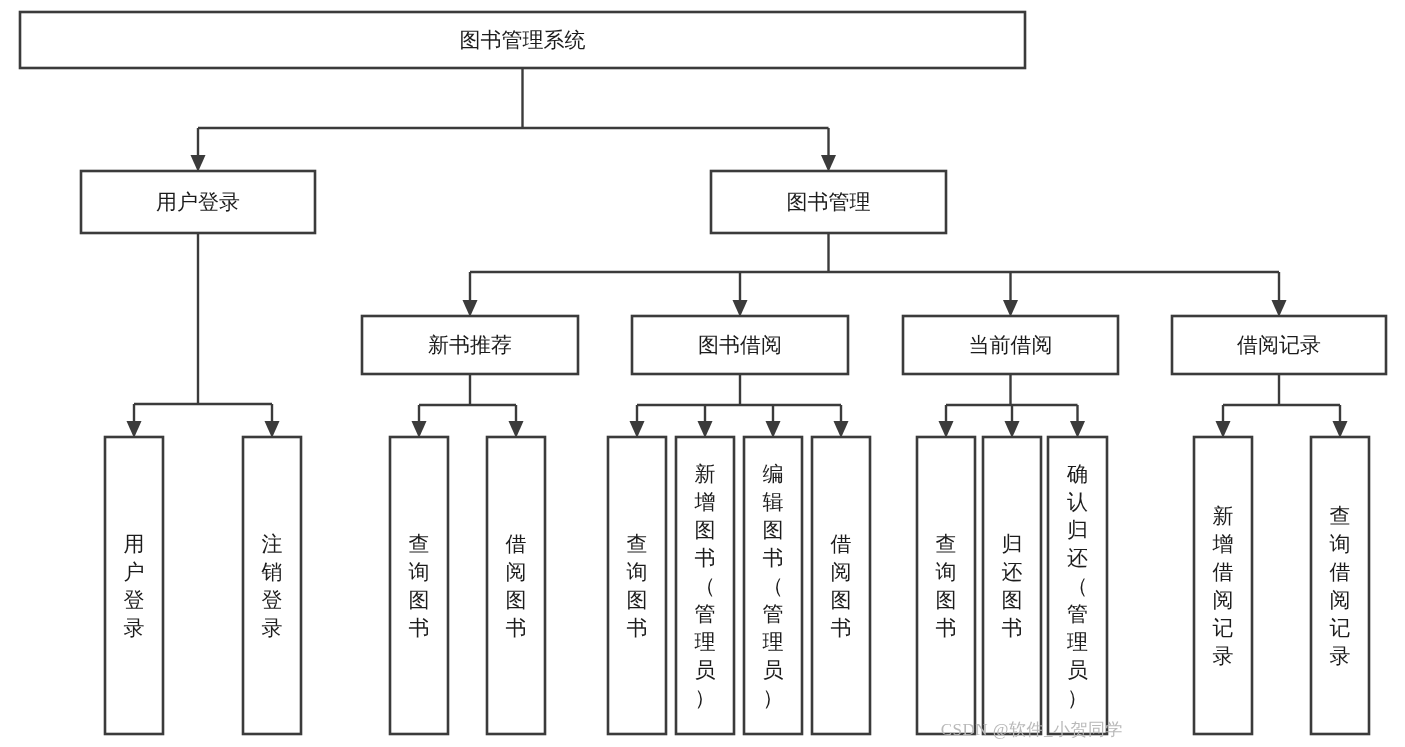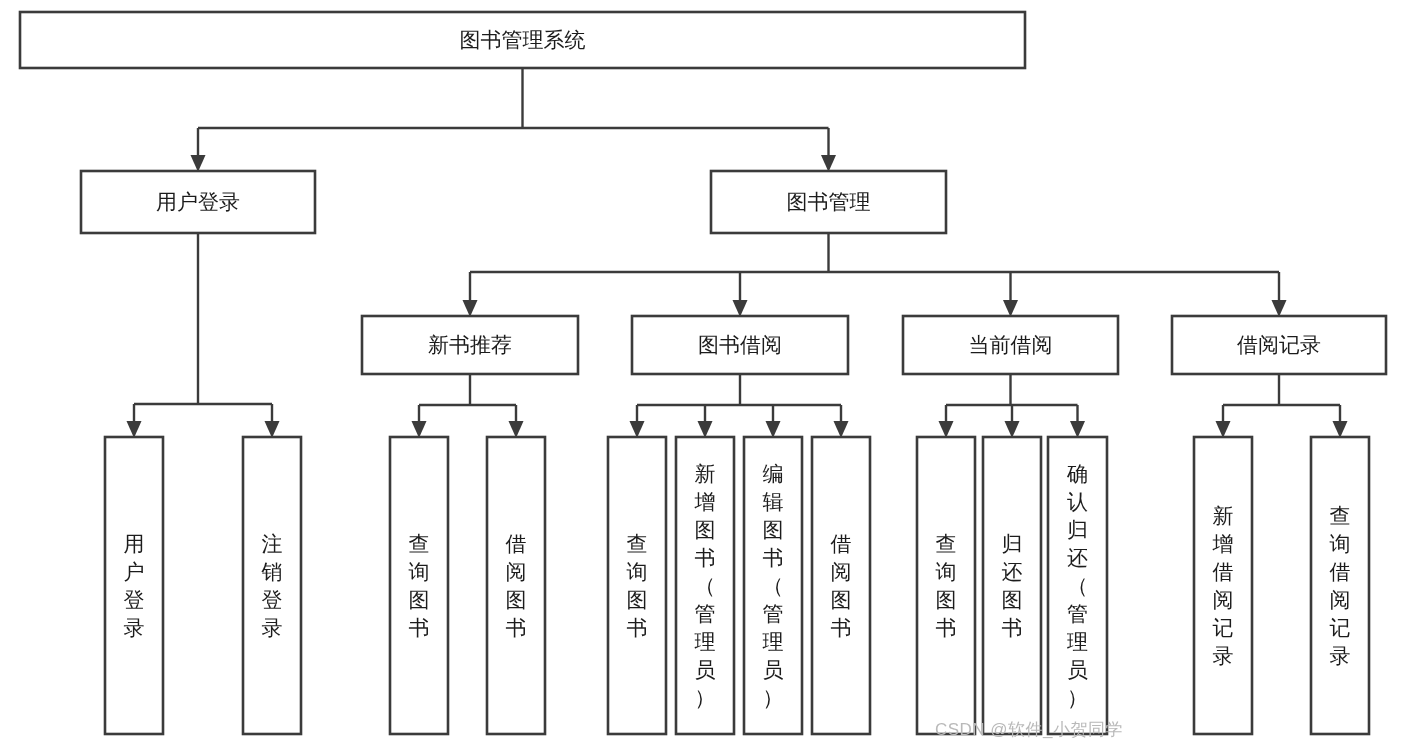--- a/index.html
+++ b/index.html
@@ -53,21 +53,21 @@
     stroke-linecap: butt;
   }
   .arrow-head {
     fill: #3b3b3b;
     stroke: none;
   }
   .watermark {
     position: absolute;
     right: 10px;
     bottom: 6px;
-    font-family: Liberation Sans, sans-serif;
+    font-family: Liberation Serif, serif;
     font-size: 17px;
     color: #b9b9b9;
     letter-spacing: 0.5px;
     white-space: nowrap;
     user-select: none;
     pointer-events: none;
   }
 </style>
 </head>
 <body>

